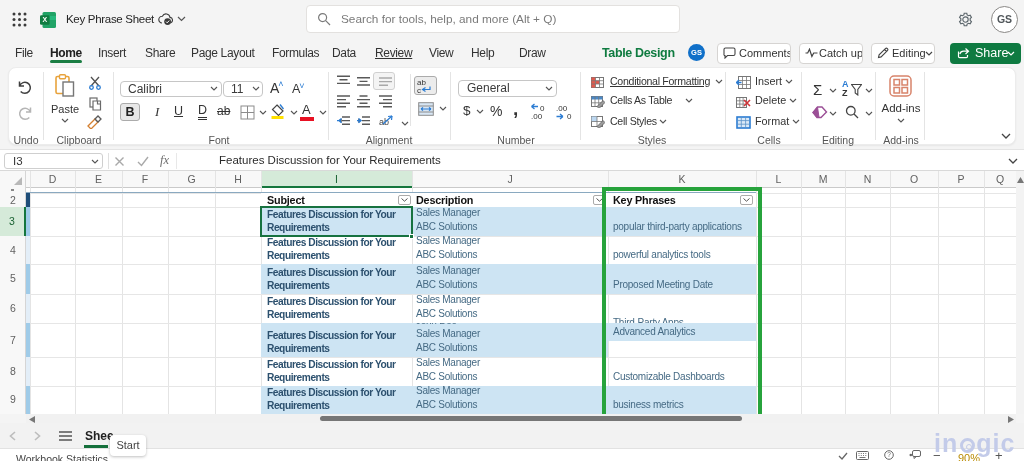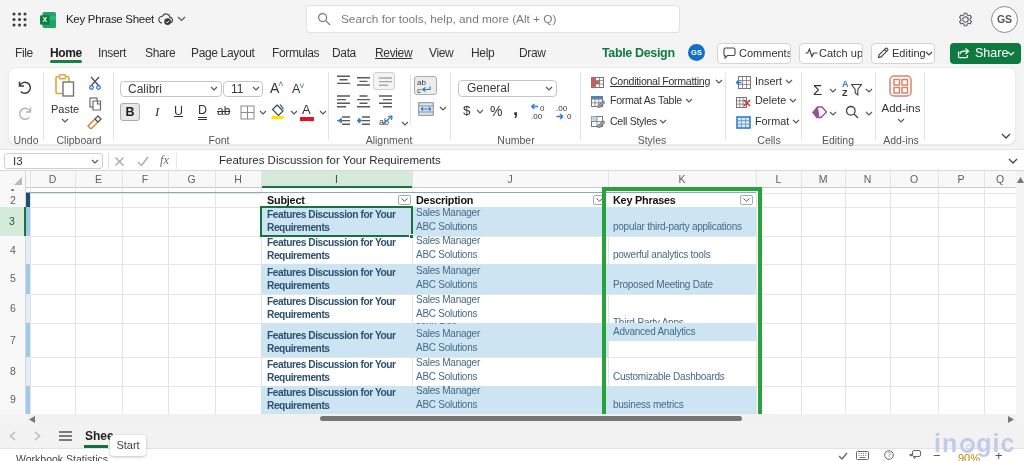--- a/index.html
+++ b/index.html
@@ -292,21 +292,21 @@
     <div class="abs" style="left:601px;top:7px;font-size:10.6px;letter-spacing:-0.3px;color:#333;text-decoration:underline;">Conditional Formatting</div>
     <svg class="chev" style="left:706px;top:11px" width="8" height="5" viewBox="0 0 8 5">
         <path d="M1 1 l3 3 3-3" stroke="#555" stroke-width="1.1" fill="none"></path>
       </svg>
     <svg class="abs" style="left:582px;top:28px" width="14" height="12" viewBox="0 0 14 12">
       <rect x="0.5" y="0.5" width="11" height="10" fill="#fff" stroke="#777" stroke-width="1"></rect>
       <rect x="0.5" y="0.5" width="11" height="3" fill="#4a89c8"></rect>
       <path d="M0.5 6.8 h11 M4 0.5 v10 M7.7 0.5 v10" stroke="#777" stroke-width="0.8"></path>
       <path d="M6 10.5 L12 4.5 l2 2 L8 12.5 z" fill="#9c9c9c" stroke="#555" stroke-width="0.7"></path>
     </svg>
-    <div class="abs" style="left:601px;top:26px;font-size:10.6px;letter-spacing:-0.3px;color:#333;">Format As Table</div>
+    <div class="abs" style="left:601px;top:26px;font-size:10.6px;letter-spacing:-0.3px;color:#333;">Cells As Table</div>
     <svg class="chev" style="left:676px;top:30px" width="8" height="5" viewBox="0 0 8 5">
         <path d="M1 1 l3 3 3-3" stroke="#555" stroke-width="1.1" fill="none"></path>
       </svg>
     <svg class="abs" style="left:582px;top:48px" width="14" height="12" viewBox="0 0 14 12">
       <rect x="0.5" y="0.5" width="11" height="10" fill="#fff" stroke="#777" stroke-width="1"></rect>
       <rect x="0.5" y="0.5" width="5.5" height="5" fill="#bcd7f0"></rect>
       <path d="M0.5 5.5 h11 M6 0.5 v10" stroke="#777" stroke-width="0.8"></path>
       <path d="M6 10.5 L12 4.5 l2 2 L8 12.5 z" fill="#9c9c9c" stroke="#555" stroke-width="0.7"></path>
     </svg>
     <div class="abs" style="left:601px;top:47px;font-size:10.6px;letter-spacing:-0.3px;color:#333;">Cell Styles</div>

